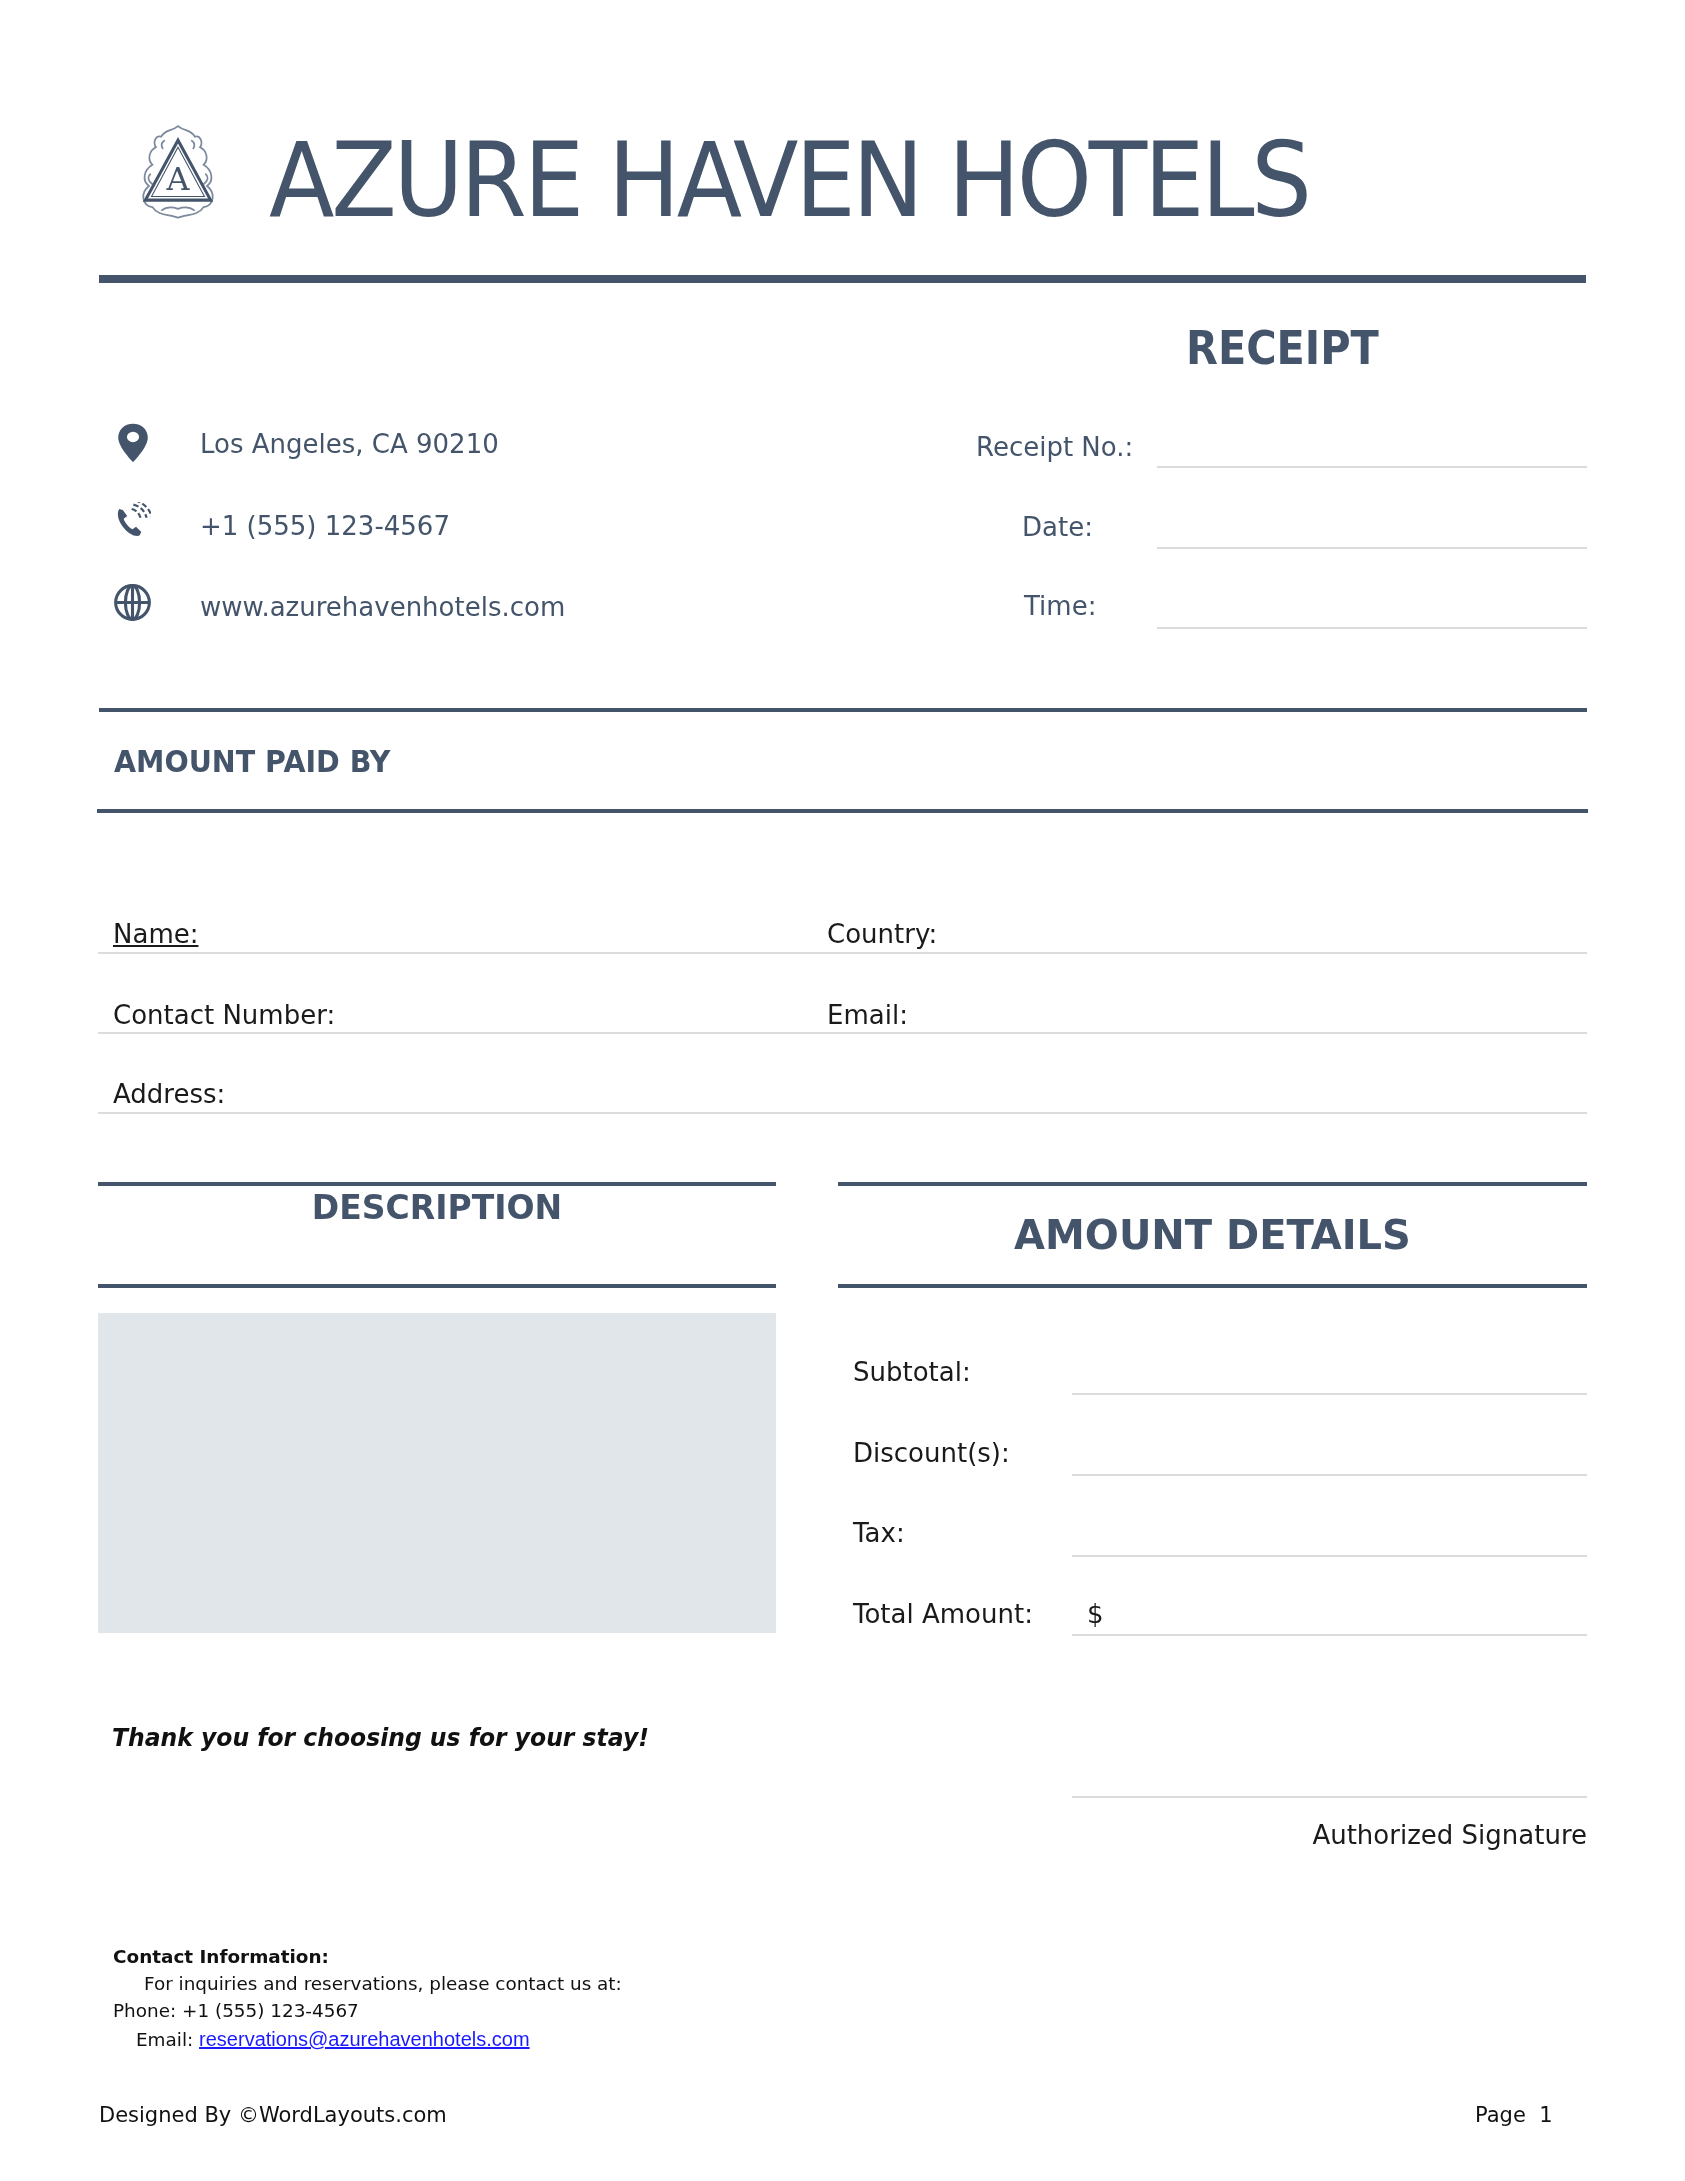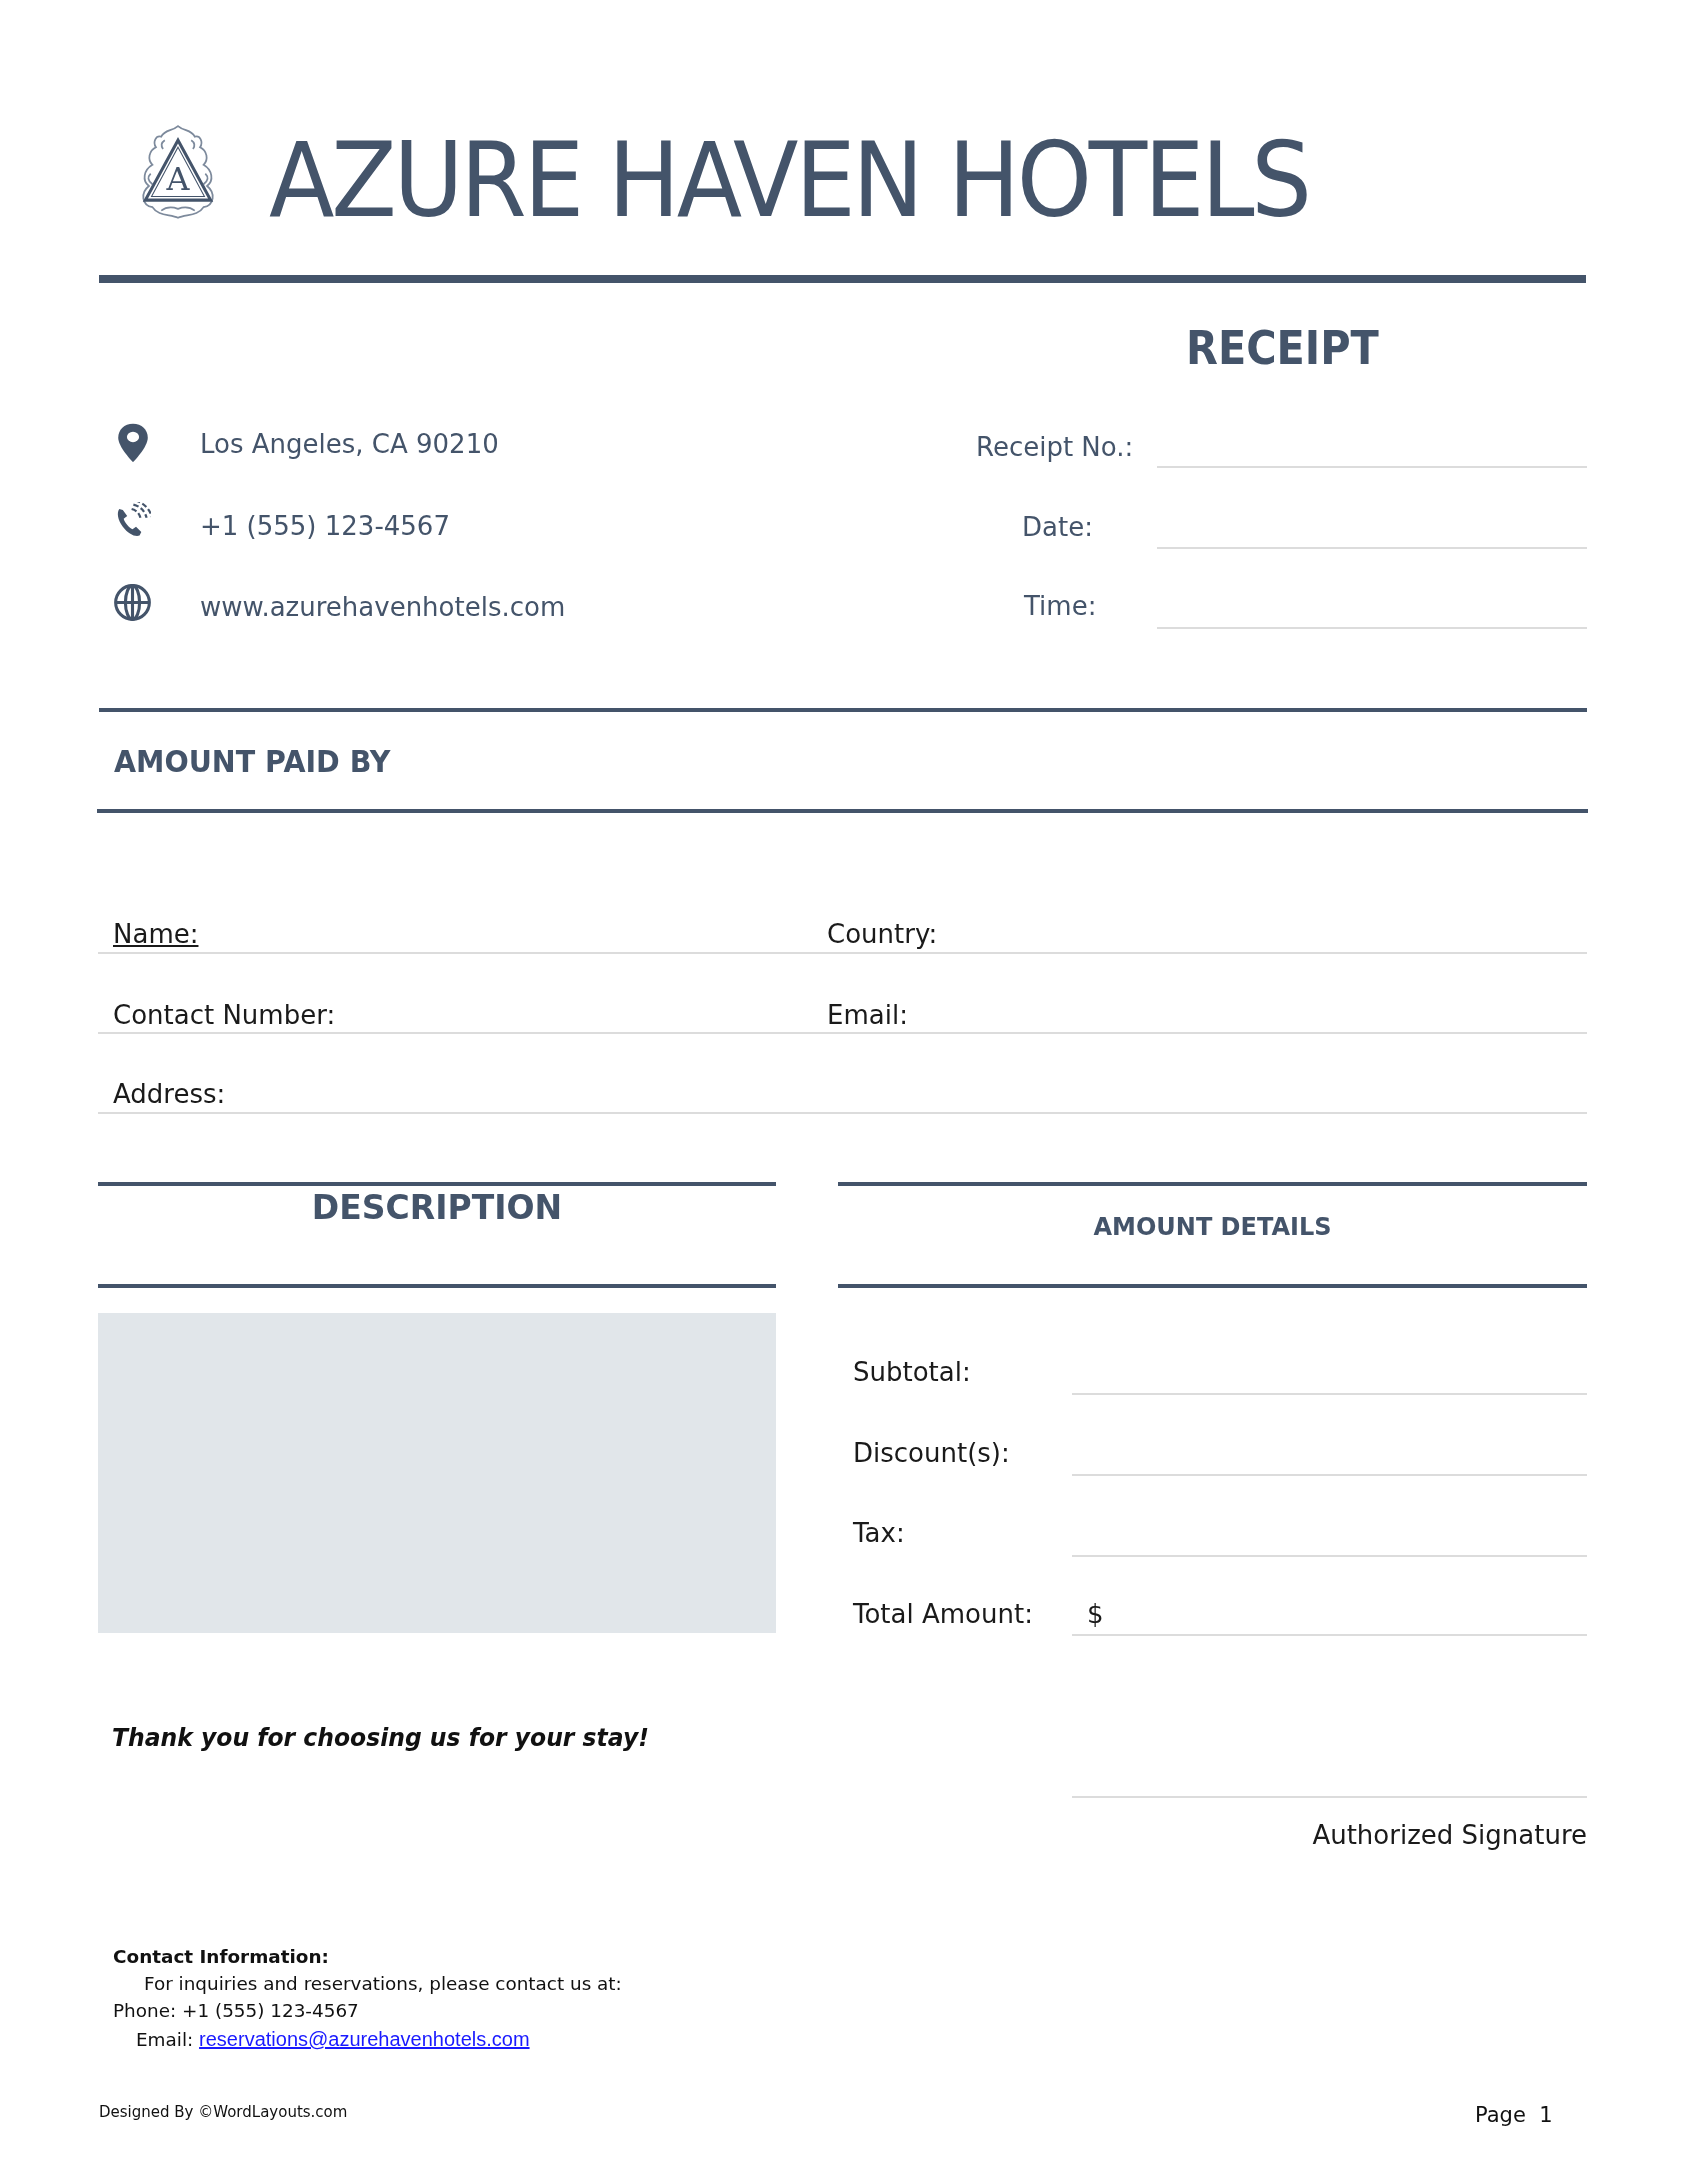--- a/index.html
+++ b/index.html
@@ -94,21 +94,21 @@
 
 <div class="abs label dark" style="left:113px; top:1081px;">Address:</div>
 <div class="field-line" style="left:98px; top:1112px; width:1489px;"></div>
 
 <div class="rule-thick" style="left:98px; top:1182px; width:678px;"></div>
 <div class="abs heading center" style="left:98px; top:1191px; width:678px; font-size:33px;">DESCRIPTION</div>
 <div class="rule-thick" style="left:98px; top:1284px; width:678px;"></div>
 <div class="abs" style="left:98px; top:1313px; width:678px; height:320px; background:#E1E6EA;"></div>
 
 <div class="rule-thick" style="left:838px; top:1182px; width:749px;"></div>
-<div class="abs heading center" style="left:838px; top:1215px; width:749px; font-size:24px;">AMOUNT DETAILS</div>
+<div class="abs heading center" style="left:838px; top:1215px; width:749px; font-size:40px;">AMOUNT DETAILS</div>
 <div class="rule-thick" style="left:838px; top:1284px; width:749px;"></div>
 
 <div class="abs label dark" style="left:853px; top:1359px;">Subtotal:</div>
 <div class="field-line" style="left:1072px; top:1393px; width:515px;"></div>
 
 <div class="abs label dark" style="left:853px; top:1440px;">Discount(s):</div>
 <div class="field-line" style="left:1072px; top:1474px; width:515px;"></div>
 
 <div class="abs label dark" style="left:853px; top:1520px;">Tax:</div>
 <div class="field-line" style="left:1072px; top:1555px; width:515px;"></div>
@@ -122,15 +122,15 @@
 <div class="field-line" style="left:1072px; top:1796px; width:515px;"></div>
 <div class="abs label dark center" style="left:1072px; top:1822px; width:515px;text-align:right;">Authorized Signature</div>
 
 <div class="abs small" style="left:113px; top:1948px; font-weight:bold;">Contact Information:</div>
 <div class="abs small" style="left:113px; top:1975px;margin-left:31px;">For inquiries and reservations, please contact us at:</div>
 <div class="abs small" style="left:113px; top:2002px;">Phone: +1 (555) 123-4567</div>
 <div class="abs small" style="left:113px; top:2029px;margin-left:23px;">
   <span>Email: </span><span class="link">reservations@azurehavenhotels.com</span>
 </div>
 
-<div class="abs" style="left:99px; top:2103px; font-family:'DejaVu Sans', sans-serif; font-size:15px; color:#111; white-space:nowrap;">Designed By ©WordLayouts.com</div>
+<div class="abs" style="left:99px; top:2103px; font-family:'DejaVu Sans', sans-serif; font-size:21px; color:#111; white-space:nowrap;">Designed By ©WordLayouts.com</div>
 <div class="abs" style="left:1475px; top:2103px; font-family:'DejaVu Sans', sans-serif; font-size:21px; color:#111; white-space:pre;">Page  1</div>
 
 
 </body></html>

